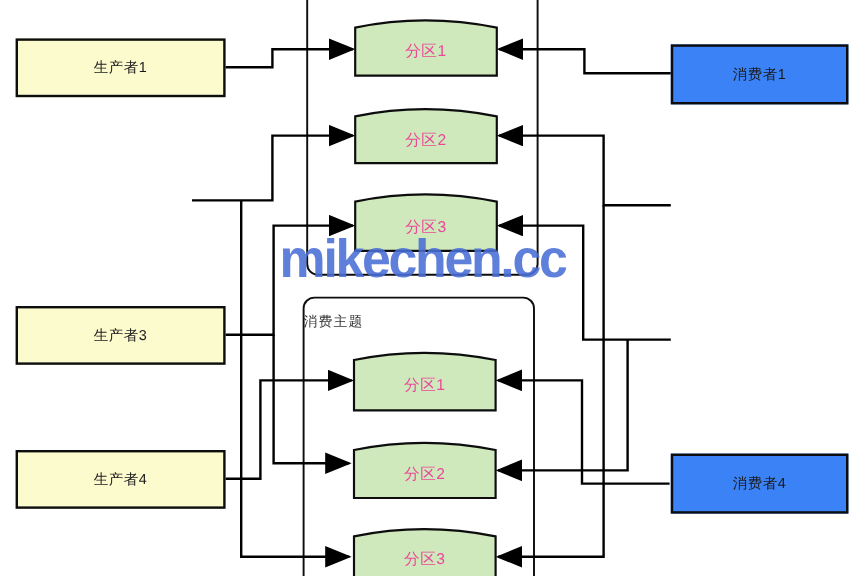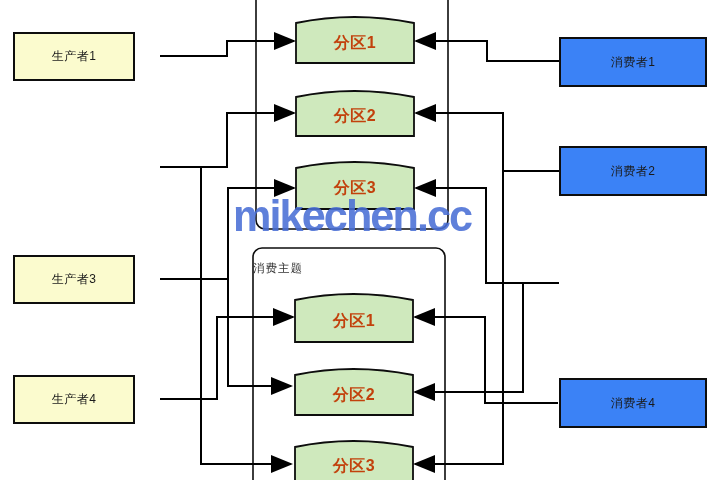--- a/index.html
+++ b/index.html
@@ -6,25 +6,25 @@
   .stage{
     position:relative;width:720px;height:480px;background:#fff;overflow:hidden;
     font-family:"Liberation Sans","DejaVu Sans",sans-serif;
   }
   .stage svg{position:absolute;left:0;top:0;}
   .node{
     position:absolute;display:flex;align-items:center;justify-content:center;
     border:2px solid #0d0d0d;box-sizing:border-box;
     font-size:12px;color:#1a1a1a;letter-spacing:0.5px;
   }
-  .producer{left:13px;width:122px;height:49px;background:#FBFBCE;}
+  .producer{left:13px;width:175px;height:49px;background:#FBFBCE;}
   .consumer{left:559px;width:148px;height:50px;background:#3b82f6;}
   .part-label{
     position:absolute;display:flex;align-items:center;justify-content:center;
-    font-size:16px;color:#c2410c;letter-spacing:0.5px;pointer-events:none;font-weight:bold;
+    font-size:13px;color:#ec4899;letter-spacing:0.5px;pointer-events:none;
   }
   .topic-label{
     position:absolute;left:253px;width:192px;top:261px;height:14px;
     text-align:left;font-size:11.5px;color:#333;letter-spacing:1px;
   }
   .watermark{
     position:absolute;left:233px;top:190px;width:260px;
     font-size:45px;font-weight:bold;letter-spacing:-2px;
     color:#4A6FD6;opacity:0.88;transform:scaleX(0.96);transform-origin:left top;
     white-space:nowrap;
@@ -78,23 +78,20 @@
   <div class="node producer" style="top:255px">
     <span>生产者3</span>
   </div>
   <div class="node producer" style="top:375px">
     <span>生产者4</span>
   </div>
 
   <div class="node consumer" style="top:37px">
     <span>消费者1</span>
   </div>
-  <div class="node consumer" style="top:146px">
-    <span>消费者2</span>
-  </div>
   <div class="node consumer" style="top:378px">
     <span>消费者4</span>
   </div>
 
   <div class="part-label" style="left:296px;top:23px;width:118px;height:40px">分区1</div>
   <div class="part-label" style="left:296px;top:97px;width:118px;height:39px">分区2</div>
   <div class="part-label" style="left:296px;top:168px;width:118px;height:41px">分区3</div>
 
   <div class="topic-label">消费主题</div>
   <div class="part-label" style="left:295px;top:300px;width:118px;height:42px">分区1</div>

